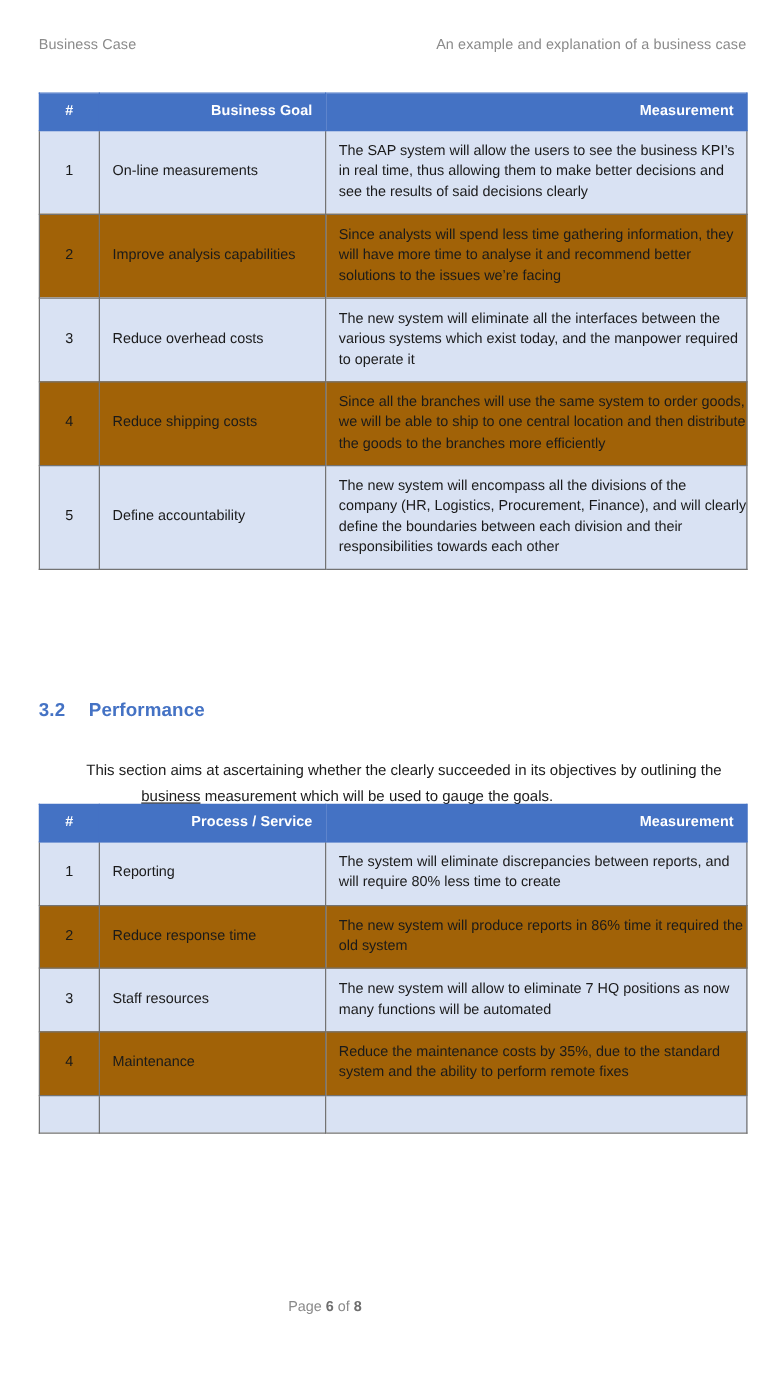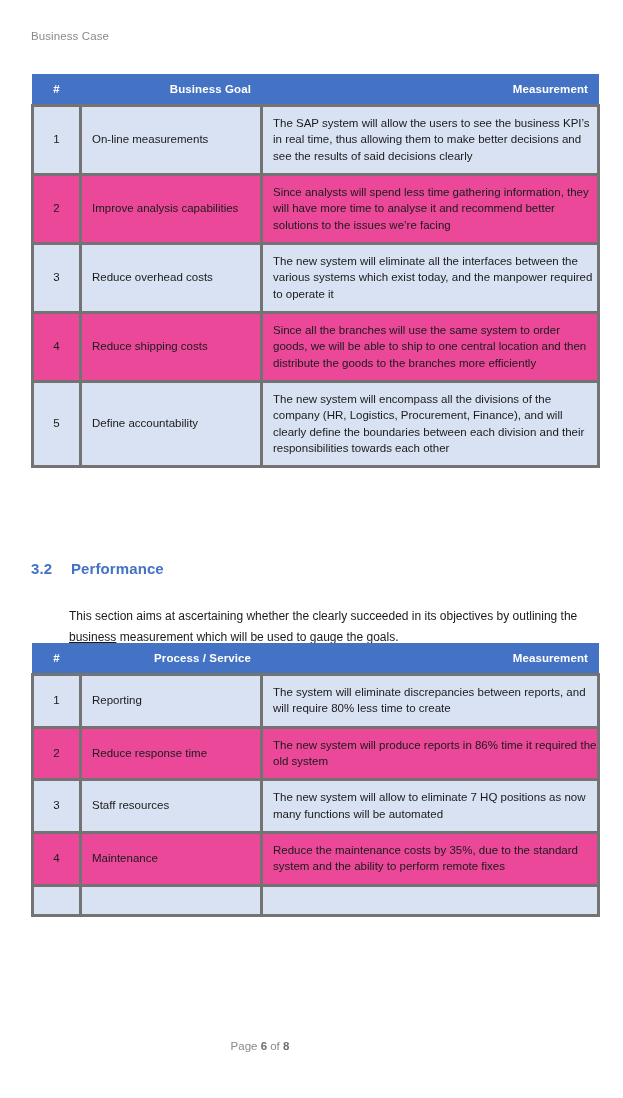--- a/index.html
+++ b/index.html
@@ -54,32 +54,32 @@
     font-size: 11.5px;
     text-align: right;
     padding: 8px 10px 9px 10px;
     border: 1px solid #4472C4;
     letter-spacing: .1px;
     vertical-align: middle;
   }
   .doc-table th.th-num { text-align: center; padding-left: 0; padding-right: 0; }
 
   .doc-table td {
-    border: 3px solid #737373;
+    border: 1px solid #737373;
     padding: 8px 0 9px 10px;
     vertical-align: middle;
     line-height: 1.42;
   }
   .doc-table td.td-num {
     text-align: center;
     padding-left: 0;
     padding-right: 0;
   }
   .doc-table tr.shade td { background: #D9E2F3; }
-  .doc-table tr.plain td { background: #ec4899; }
+  .doc-table tr.plain td { background: #a16207; }
   .doc-table tr.empty td { background: #D9E2F3; height: 30px; }
 
   
   #table-goals       { top: 74px; }
   #table-performance { top: 643px; }
 
   
   .section-heading {
     position: absolute;
     left: 31px;
@@ -95,39 +95,40 @@
   
   .body-paragraph {
     position: absolute;
     left: 69px;
     top: 594px;
     width: 528px;
     font-size: 12px;
     line-height: 1.72;
     color: #1a1a1a;
   }
-  .body-paragraph .u { text-decoration: underline; }
+  .body-paragraph .u { text-decoration: underline; margin-left: 44px; }
 
   
   .page-footer {
     position: absolute;
     left: 0;
     top: 1040px;
     width: 520px;
     text-align: center;
     font-size: 11.5px;
     color: #8a8a8a;
   }
   .page-footer b { color: #6e6e6e; }
 </style>
 </head>
 <body>
 
 <div class="page-header">
   <span class="hdr-left">Business Case</span>
+  <span class="hdr-right">An example and explanation of a business case</span>
 </div>
 
 <table class="doc-table" id="table-goals">
   <colgroup>
     <col class="c-num">
       <col class="c-mid">
       <col class="c-desc">
   </colgroup>
   <thead>
     <tr>

